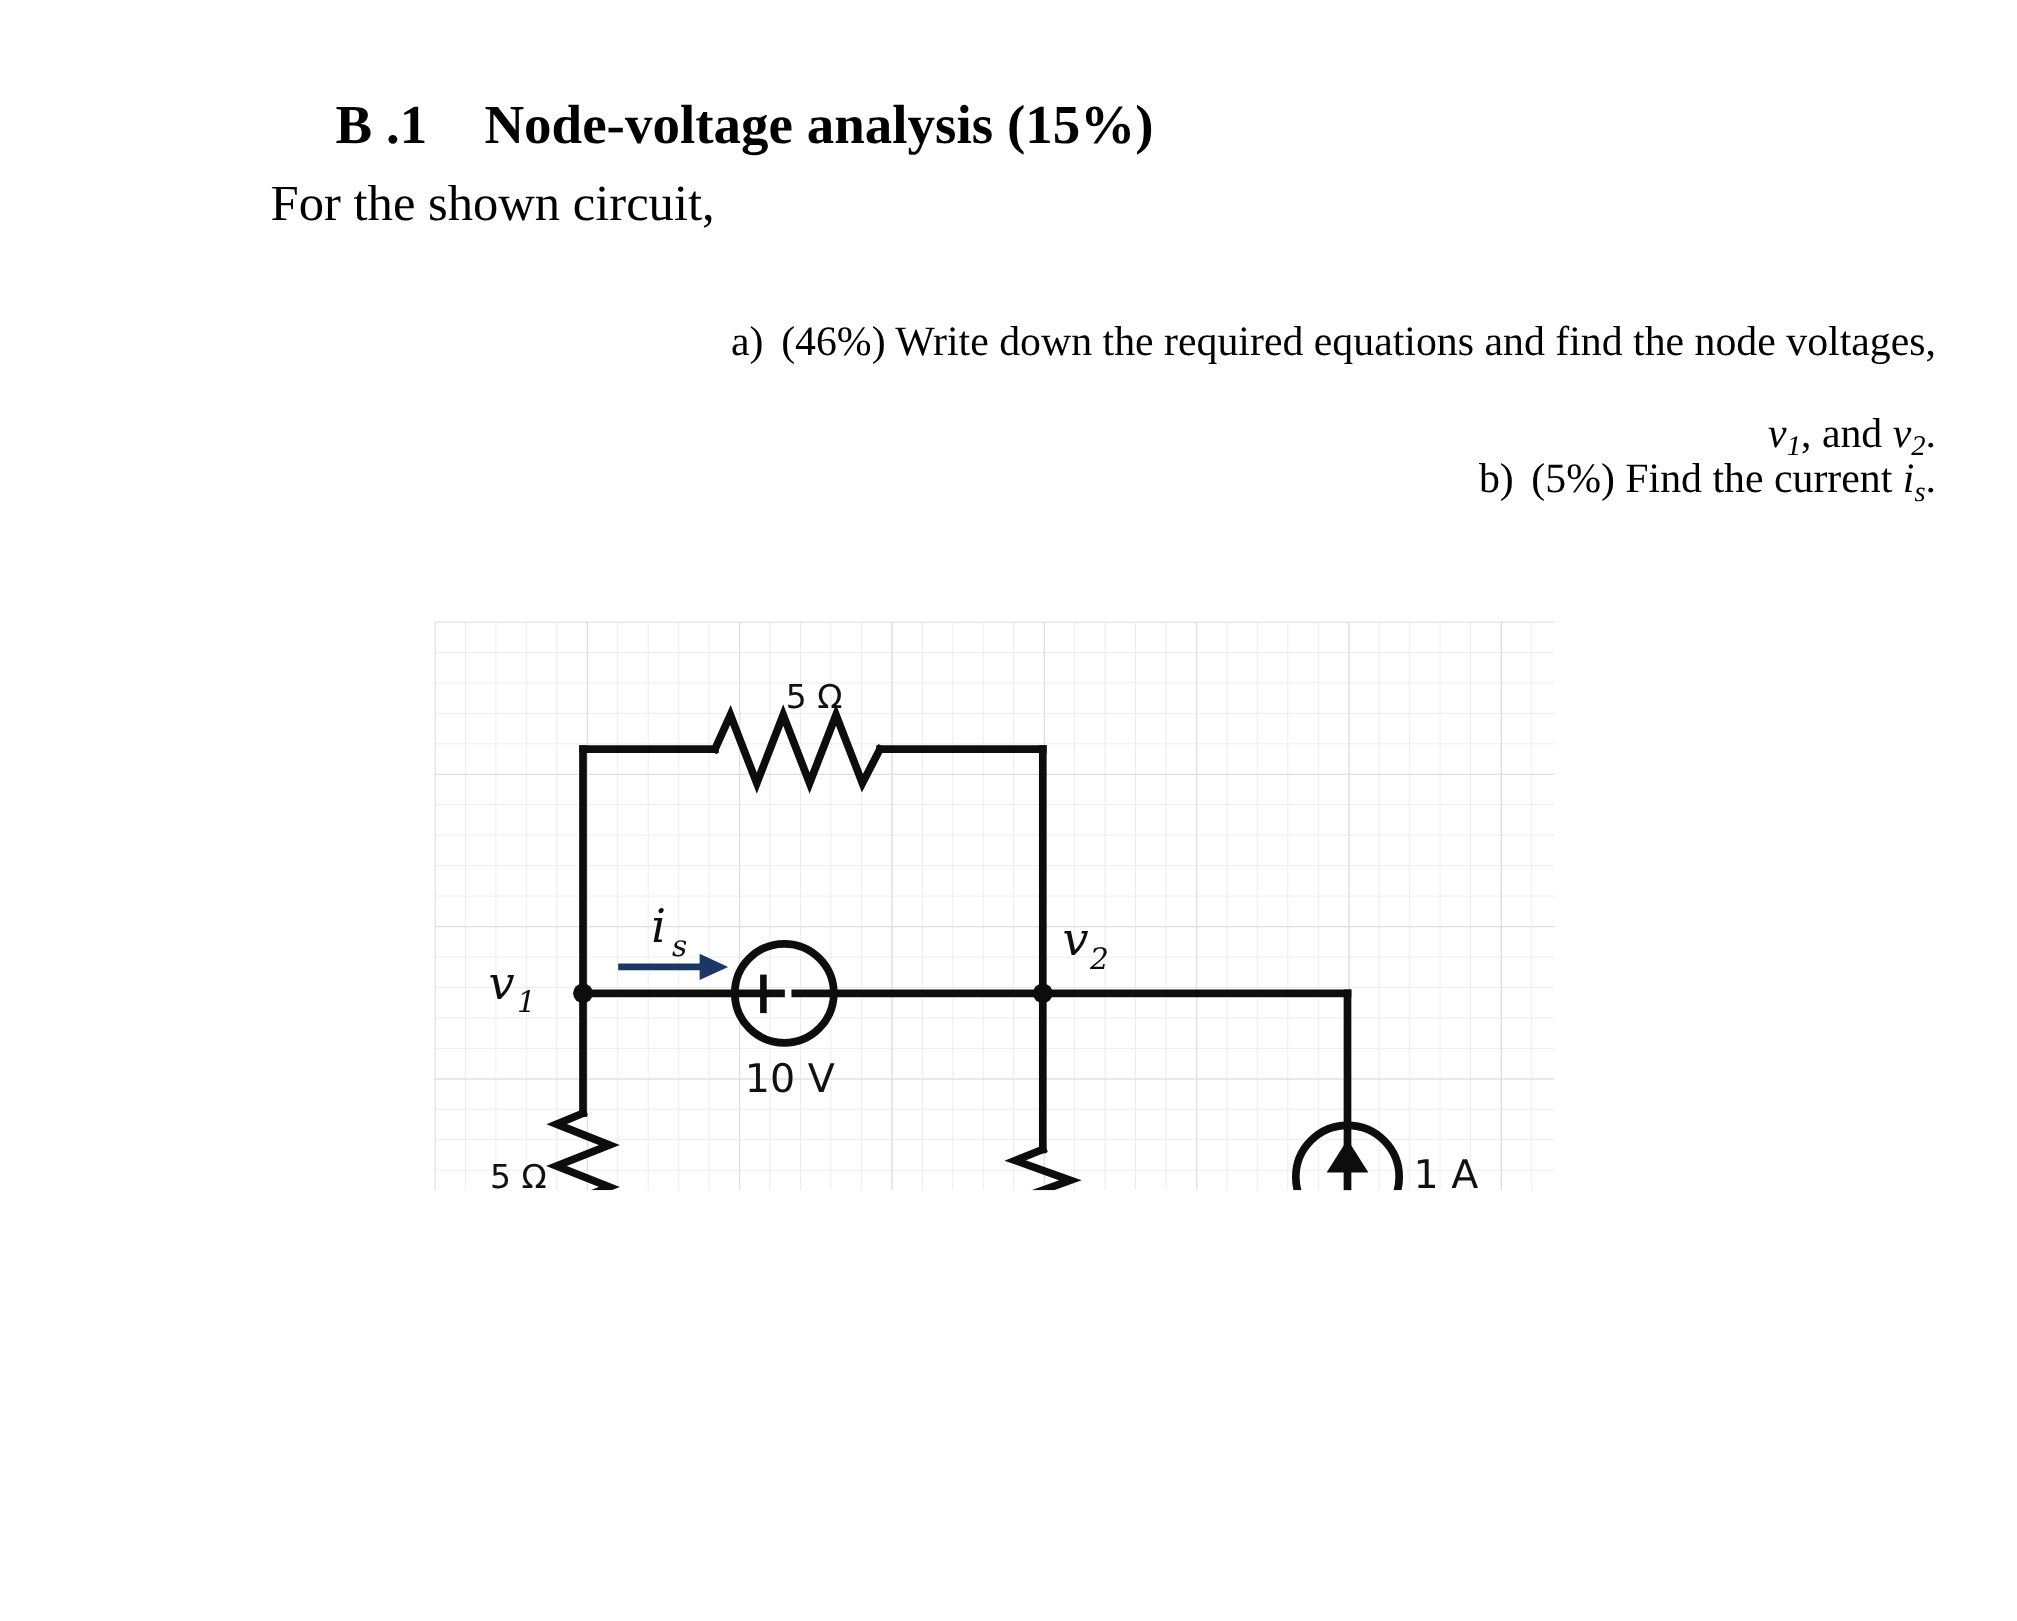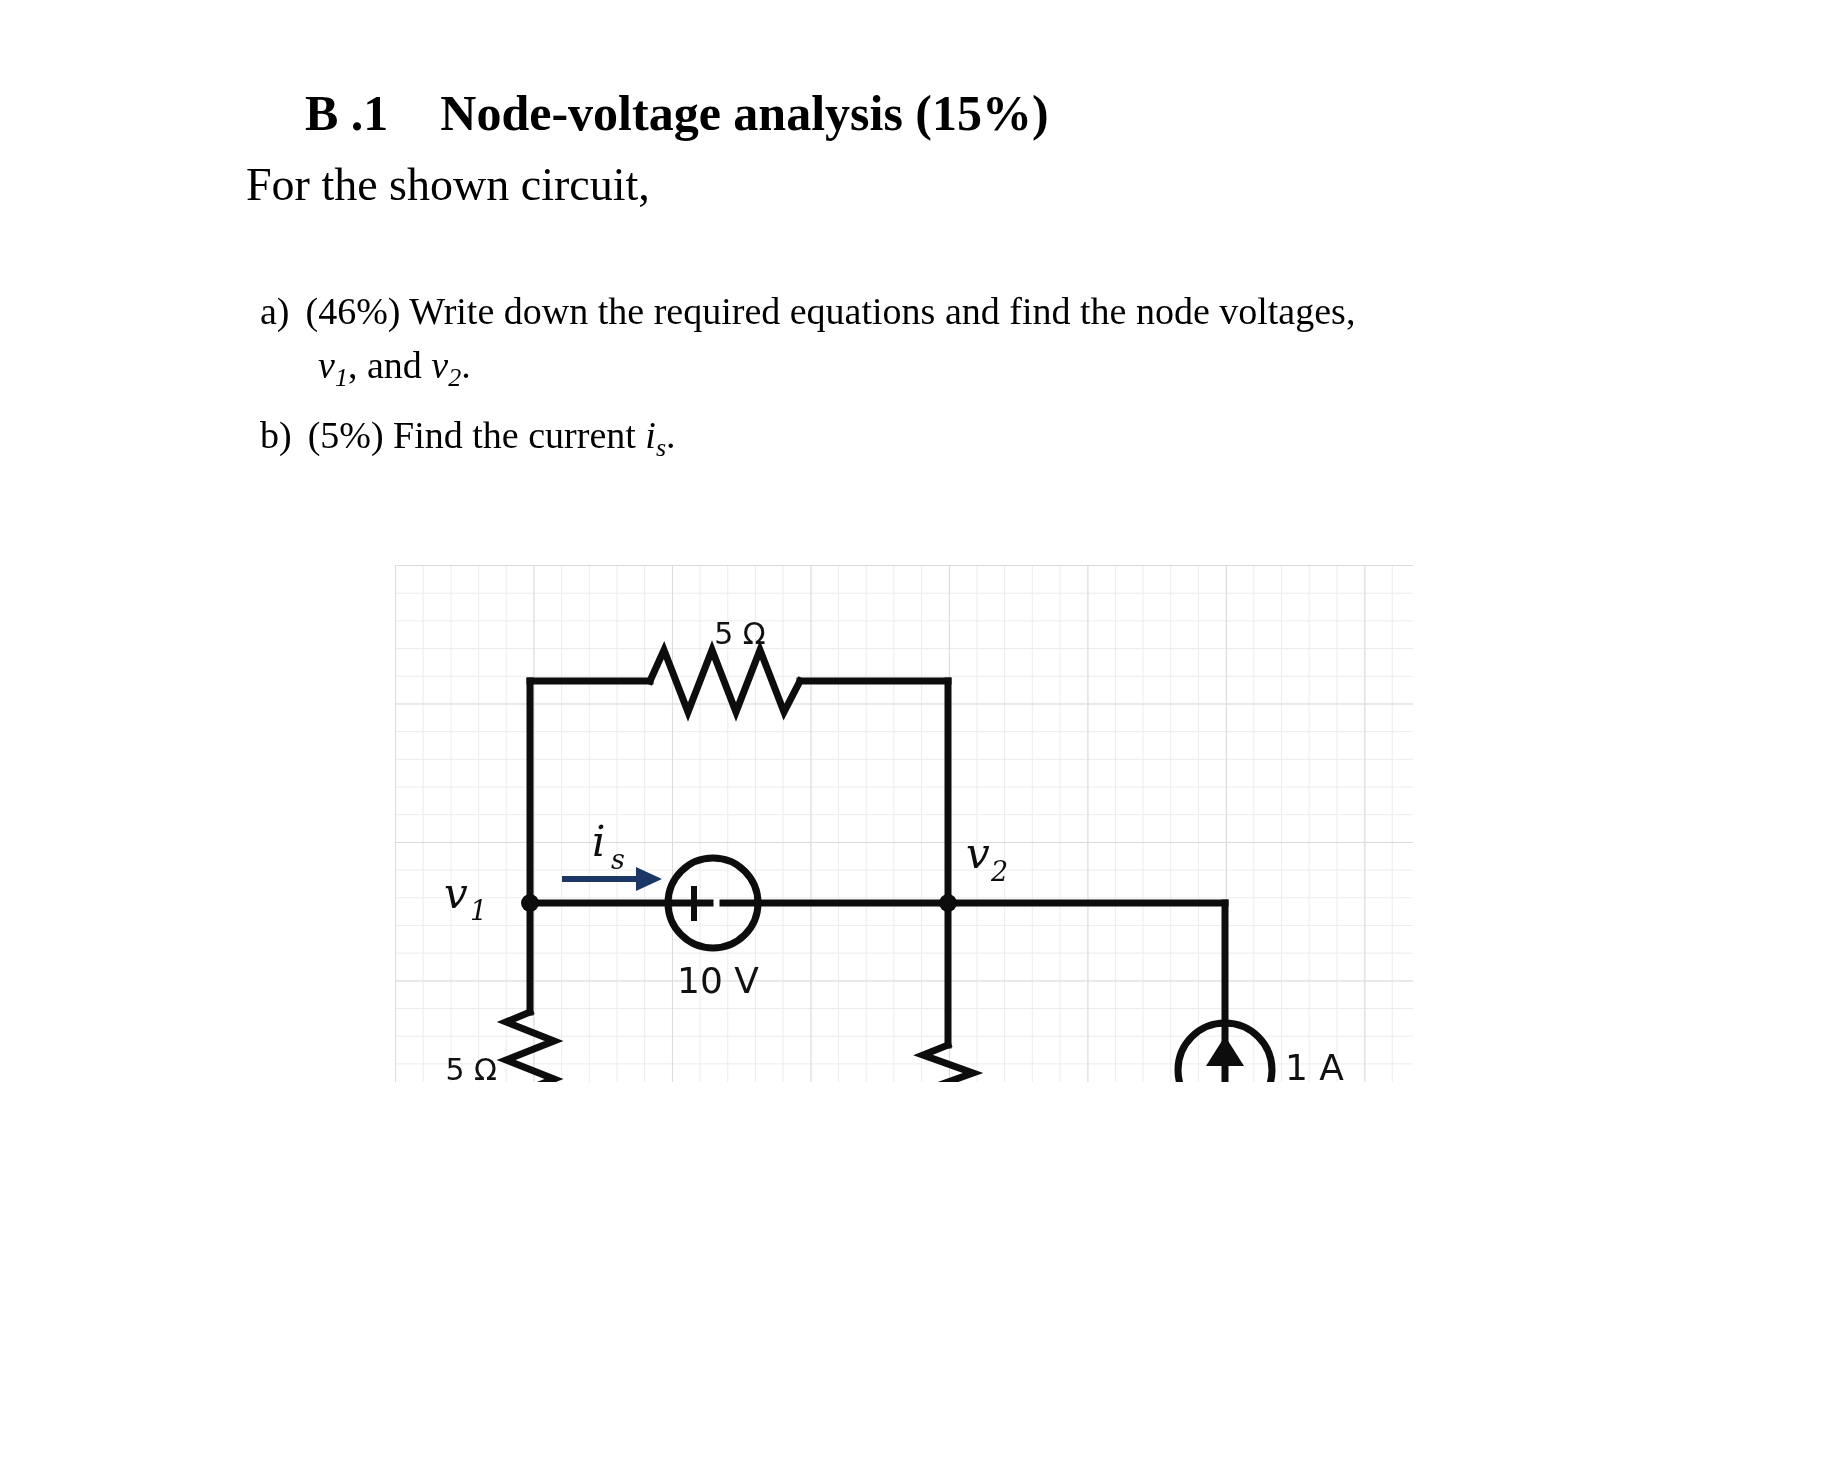--- a/index.html
+++ b/index.html
@@ -1,34 +1,34 @@
 <!DOCTYPE html>
 <html><head>
 <meta charset="utf-8">
 <style>
   html,body{margin:0;padding:0;background:#ffffff;}
   .page{
     position:relative; width:1834px; height:1082px; background:#ffffff;
-    overflow:hidden; font-family:"Liberation Serif", serif; color:#000;
+    overflow:hidden; font-family:"Liberation Serif", serif; color:#000;text-align:right;
   }
   .title{
     position:absolute; left:255px; top:26px;
     font-size:50px; font-weight:700; white-space:pre;
   }
   .title .num{ margin-right:52px; }
   .intro{
     position:absolute; left:246px; top:158px;
     font-size:46px; white-space:pre;
   }
   .part{ position:absolute; width:1500px; font-size:38px; line-height:54px; }
   .part-a{ left:260px; top:284px; }
   .part-b{ left:260px; top:408px; }
   .pline{ white-space:pre-wrap; }
   .plabel{ margin-right:16px; }
-  .indent{ padding-left:58px; }
+  .indent{ padding-left:58px;margin-top:29px; }
   .mi{ font-style:italic; font-family:"Liberation Serif", serif; }
   .msub{ font-size:26px; vertical-align:-8px; }
   .grid{
     position:absolute; left:395px; top:565px; width:1018px; height:876px;
     background-color:#ffffff;
     background-image:
       linear-gradient(to right, #dcdcdc 1px, transparent 1px),
       linear-gradient(to bottom, #dcdcdc 1px, transparent 1px),
       linear-gradient(to right, #ececec 1px, transparent 1px),
       linear-gradient(to bottom, #ececec 1px, transparent 1px);

